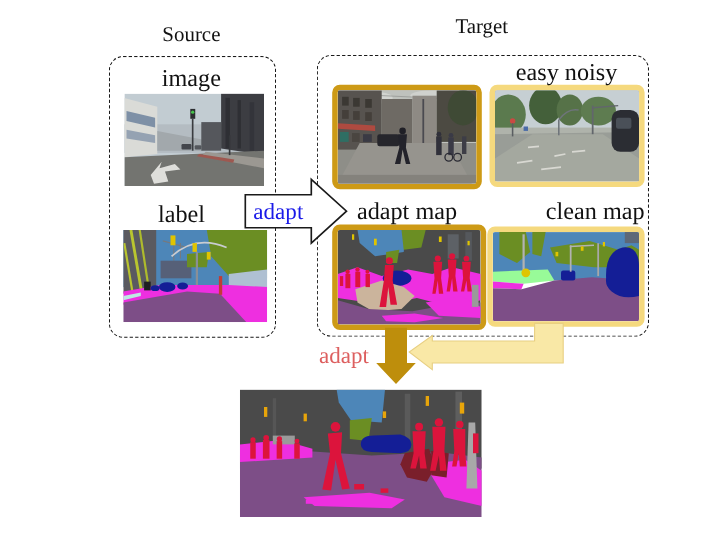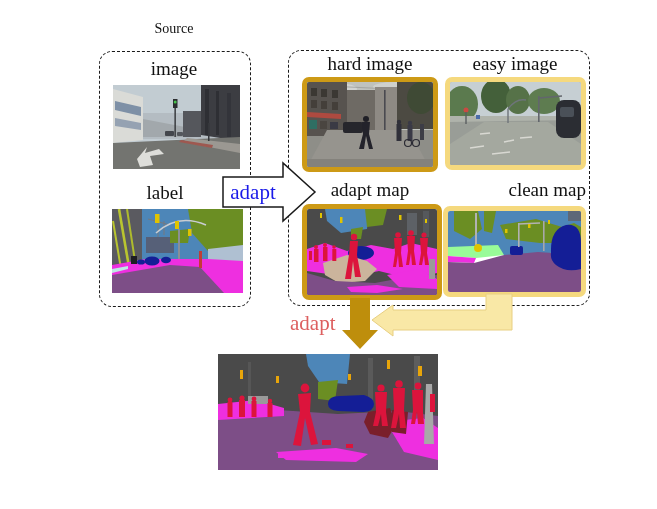--- a/index.html
+++ b/index.html
@@ -1,20 +1,20 @@
 <!DOCTYPE html>
 <html style="--c-adapt-blue: #1a1ae8; --c-adapt-red: #dd5f5f; --c-frame-hard: #cd9a16; --c-frame-easy: #f5d97e; --c-arrow-gold: #be8e0c; --c-arrow-pale: #f9e8a6; --c-arrow-pale-edge: #e8cf82; --c-road: #7d4e87; --c-sidewalk: #ee2fe0; --c-building: #4a4a4a; --c-vegetation: #6b8e23; --c-sky: #4d86b8; --c-person: #dc143c; --c-rider: #7a1f2b; --c-car: #141e96; --c-terrain: #98fb98; --c-sign: #e0c400;"><head>
 <meta charset="utf-8">
 <style>
   html,body{margin:0;padding:0;background:#fff;}
   .canvas{position:relative;width:657px;height:509px;background:#fff;overflow:hidden;
           font-family:"Liberation Serif","DejaVu Serif",serif;color:#111;}
   .abs{position:absolute;}
-  .title{font-size:14px;text-align:center;z-index:4;}
-  .cap{font-size:19px;text-align:center;z-index:4;}
+  .title{font-size:19px;text-align:center;z-index:4;}
+  .cap{font-size:22px;text-align:center;z-index:4;}
   .dashbox{position:absolute;border:1.6px dashed #1a1a1a;border-radius:13px;z-index:1;background:transparent;}
   .thumb{position:absolute;z-index:2;overflow:hidden;}
   .thumb svg{display:block;width:100%;height:100%;}
   .framed{position:absolute;z-index:2;border-radius:7px;overflow:hidden;}
   .framed svg{display:block;width:100%;height:100%;}
   .frame-hard{border:5px solid var(--c-frame-hard,#cd9a16);}
   .frame-easy{border:5px solid var(--c-frame-easy,#f5d97e);}
   #arrow-layer{position:absolute;left:0;top:0;width:657px;height:509px;z-index:3;pointer-events:none;}
   .adapt-blue{color:var(--c-adapt-blue,#1a1ae8);font-size:21px;text-align:center;z-index:4;}
   .adapt-red{color:var(--c-adapt-red,#dd5f5f);font-size:21px;z-index:4;}
@@ -33,29 +33,29 @@
   .arrow-white{fill:#ffffff;stroke:#1a1a1a;stroke-width:1.5;}
   .arrow-gold{fill:var(--c-arrow-gold,#be8e0c);}
   .arrow-pale{fill:var(--c-arrow-pale,#f9e8a6);stroke:var(--c-arrow-pale-edge,#e8cf82);stroke-width:1;}
 </style>
 </head>
 <body>
 
 <div class="canvas">
 
   <div class="abs title" style="left:99px;top:21px;width:150px;">Source</div>
+  <div class="abs title" style="left:288px;top:14px;width:300px;">Target</div>
 
   <div class="dashbox" style="left:99px;top:51px;width:150px;height:254px;"></div>
   <div class="dashbox" style="left:288px;top:50px;width:300px;height:254px;"></div>
 
   <div class="abs cap" style="left:99px;top:58px;width:150px;">image</div>
   <div class="abs cap" style="left:99px;top:182px;width:132px;">label</div>
 
-  <div class="abs cap" style="left:302px;top:53px;width:136px;">hard image</div>
-  <div class="abs cap" style="left:444px;top:53px;width:142px;">easy image</div>
+  <div class="abs cap" style="left:444px;top:53px;width:142px;">easy noisy</div>
   <div class="abs cap" style="left:302px;top:179px;width:136px;">adapt map</div>
   <div class="abs cap" style="left:443px;top:179px;width:143px;text-align:right;">clean map</div>
 
   <div class="thumb" style="left:113px;top:85px;width:127px;height:84px;">
     <svg viewBox="0 0 127 84" preserveAspectRatio="none">
       <rect width="127" height="84" fill="#c2ccd2"></rect>
       <rect y="28" width="127" height="26" fill="#b4bcc2"></rect>
       <polygon points="0,4 30,12 30,55 0,58" fill="#dadbd7"></polygon>
       <polygon points="2,16 28,22 28,31 2,25" fill="#7e90a6"></polygon>
       <polygon points="2,33 28,38 28,45 2,41" fill="#95a2b2"></polygon>

